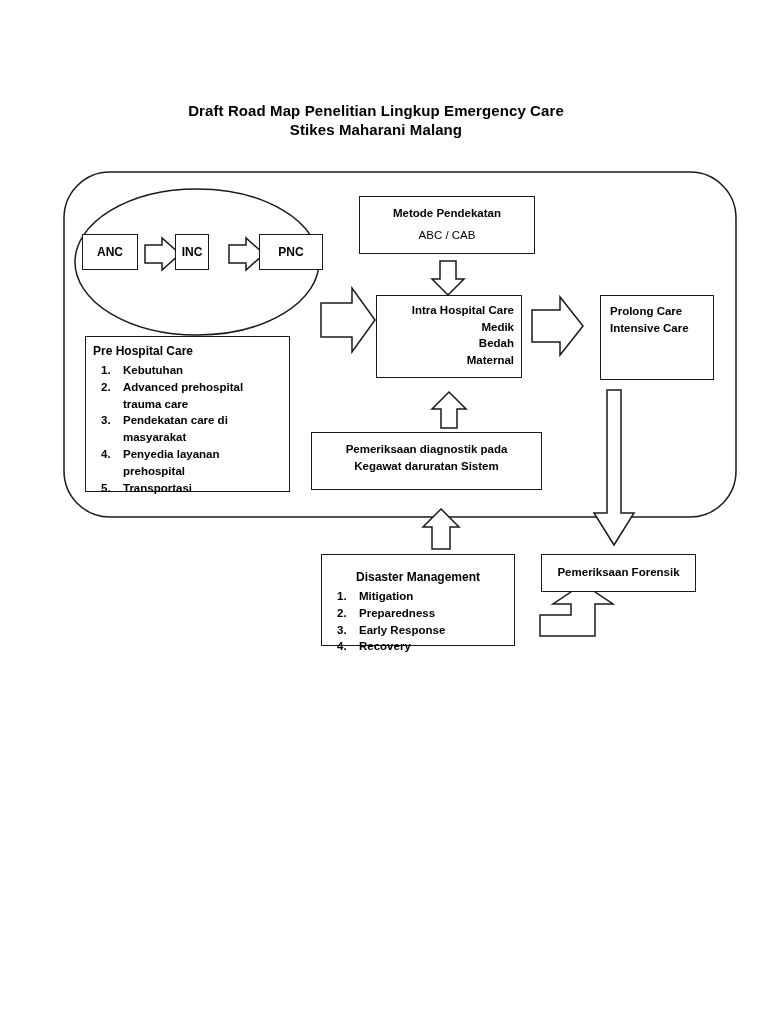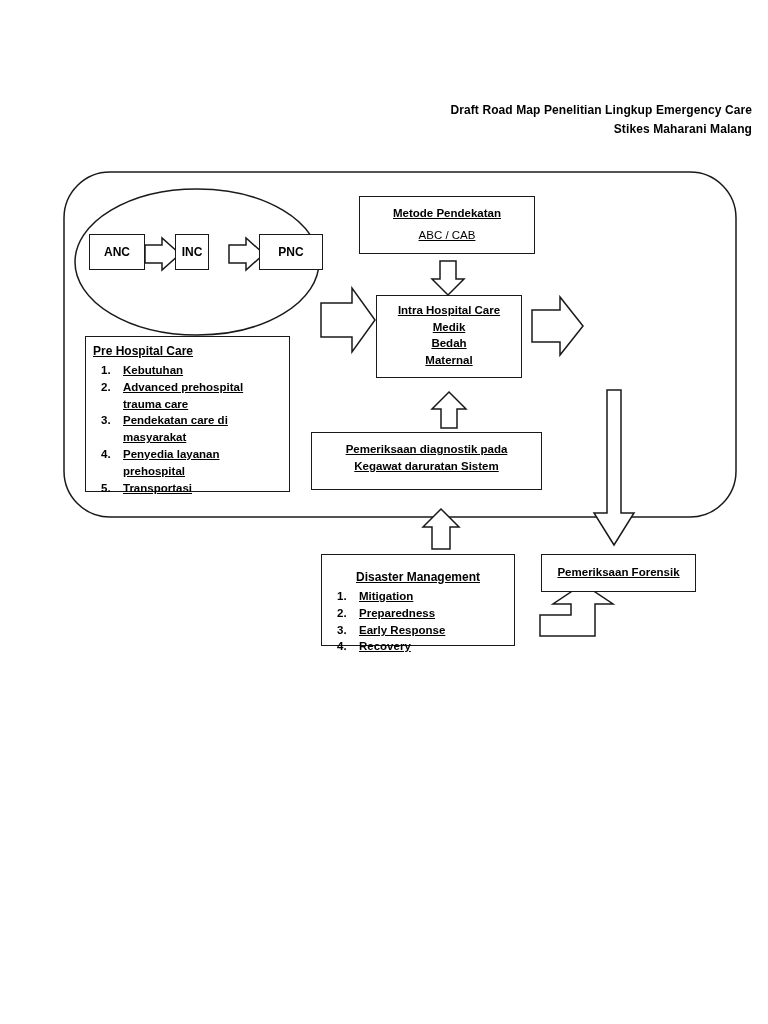--- a/index.html
+++ b/index.html
@@ -23,40 +23,39 @@
     left: 0;
     top: 0;
     width: 768px;
     height: 1024px;
   }
   .title-block {
     position: absolute;
     left: 0;
     top: 101px;
     width: 752px;
-    text-align: right;
-    font-size: 12px;
+    text-align: center;
+    font-size: 15px;
     font-weight: bold;
     line-height: 19px;
     letter-spacing: .1px;
   }
   .node {
     position: absolute;
     box-sizing: border-box;
     border: 1.6px solid #1a1a1a;
     background: #ffffff;
     font-size: 11.5px;
     line-height: 16.5px;
   }
   .node.center {
     text-align: center;
   }
   .node .pad {
     padding: 6px 7px 4px 7px;
-    text-decoration: underline;
   }
   .lbl-bold { font-weight: bold; }
   .lbl-reg  { font-weight: normal; }
 
   
   .minibox {
     display: flex;
     align-items: center;
     justify-content: center;
     font-weight: bold;
@@ -121,21 +120,21 @@
       <polygon fill="#ffffff" stroke="#1a1a1a" stroke-width="1.5" points="449,392 466,409 457,409 457,428 441,428 441,409 432,409"></polygon>
 
       <polygon fill="#ffffff" stroke="#1a1a1a" stroke-width="1.5" points="441,509 459,527 450,527 450,549 432,549 432,527 423,527"></polygon>
 
       <polygon fill="#ffffff" stroke="#1a1a1a" stroke-width="1.5" points="607,390 621,390 621,513 634,513 614,545 594,513 607,513"></polygon>
 
       <polygon fill="#ffffff" stroke="#1a1a1a" stroke-width="1.5" points="540,636 540,615 571,615 571,604 553,604 583,584 613,604 595,604 595,636"></polygon>
     </g>
   </svg>
 
-  <div class="node minibox" style="left:89px; top:234px; width:56px; height:36px;">
+  <div class="node minibox" style="left:82px; top:234px; width:56px; height:36px;">
     <span>ANC</span>
   </div>
   <div class="node minibox" style="left:175px; top:234px; width:34px; height:36px;">
     <span>INC</span>
   </div>
   <div class="node minibox" style="left:259px; top:234px; width:64px; height:36px;">
     <span>PNC</span>
   </div>
 
   <div class="node" style="left:85px; top:336px; width:205px; height:156px;">
@@ -166,29 +165,35 @@
     </div>
   </div>
 
   <div class="node center" style="left:359px; top:196px; width:176px; height:58px;">
     <div class="pad" style="padding-top:8px;">
       <span class="stack-line lbl-bold">Metode Pendekatan</span>
       <span class="stack-line lbl-reg" style="margin-top:5px;">ABC / CAB</span>
     </div>
   </div>
 
-  <div class="node center" style="left:376px; top:295px; width:146px; height:83px;">
+  <div class="node center" style="left:376px; top:295px; width:146px; height:83px;text-align:right;">
     <div class="pad" style="padding-top:6px;">
       <span class="stack-line lbl-bold">Intra Hospital Care</span>
       <span class="stack-line lbl-bold">Medik</span>
       <span class="stack-line lbl-bold">Bedah</span>
       <span class="stack-line lbl-bold">Maternal</span>
     </div>
   </div>
 
+  <div class="node" style="left:600px; top:295px; width:114px; height:85px;">
+    <div class="pad" style="padding-top:7px; padding-left:9px;">
+      <span class="stack-line lbl-bold">Prolong Care</span>
+      <span class="stack-line lbl-bold">Intensive Care</span>
+    </div>
+  </div>
 
   <div class="node center" style="left:311px; top:432px; width:231px; height:58px;">
     <div class="pad" style="padding-top:8px;">
       <span class="stack-line lbl-bold">Pemeriksaan diagnostik pada</span>
       <span class="stack-line lbl-bold">Kegawat daruratan Sistem</span>
     </div>
   </div>
 
   <div class="node" style="left:321px; top:554px; width:194px; height:92px;">
     <div class="pad" style="padding-top:6px;">

